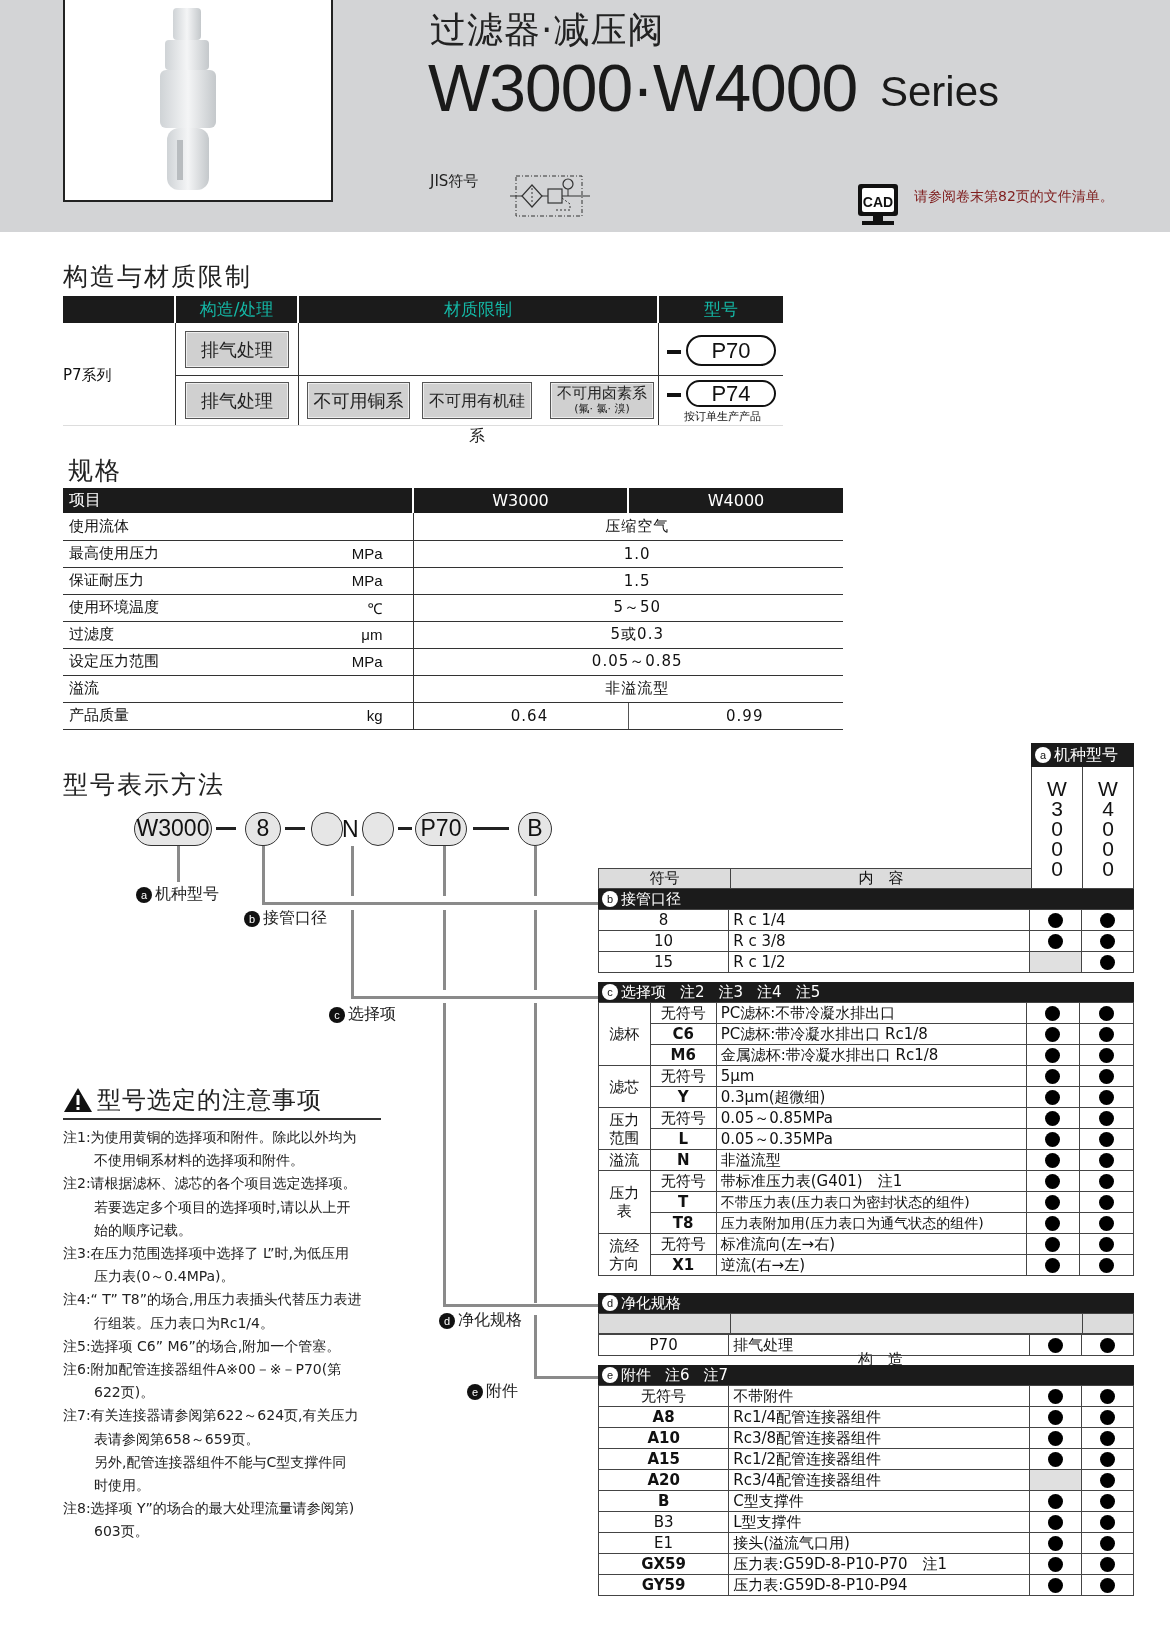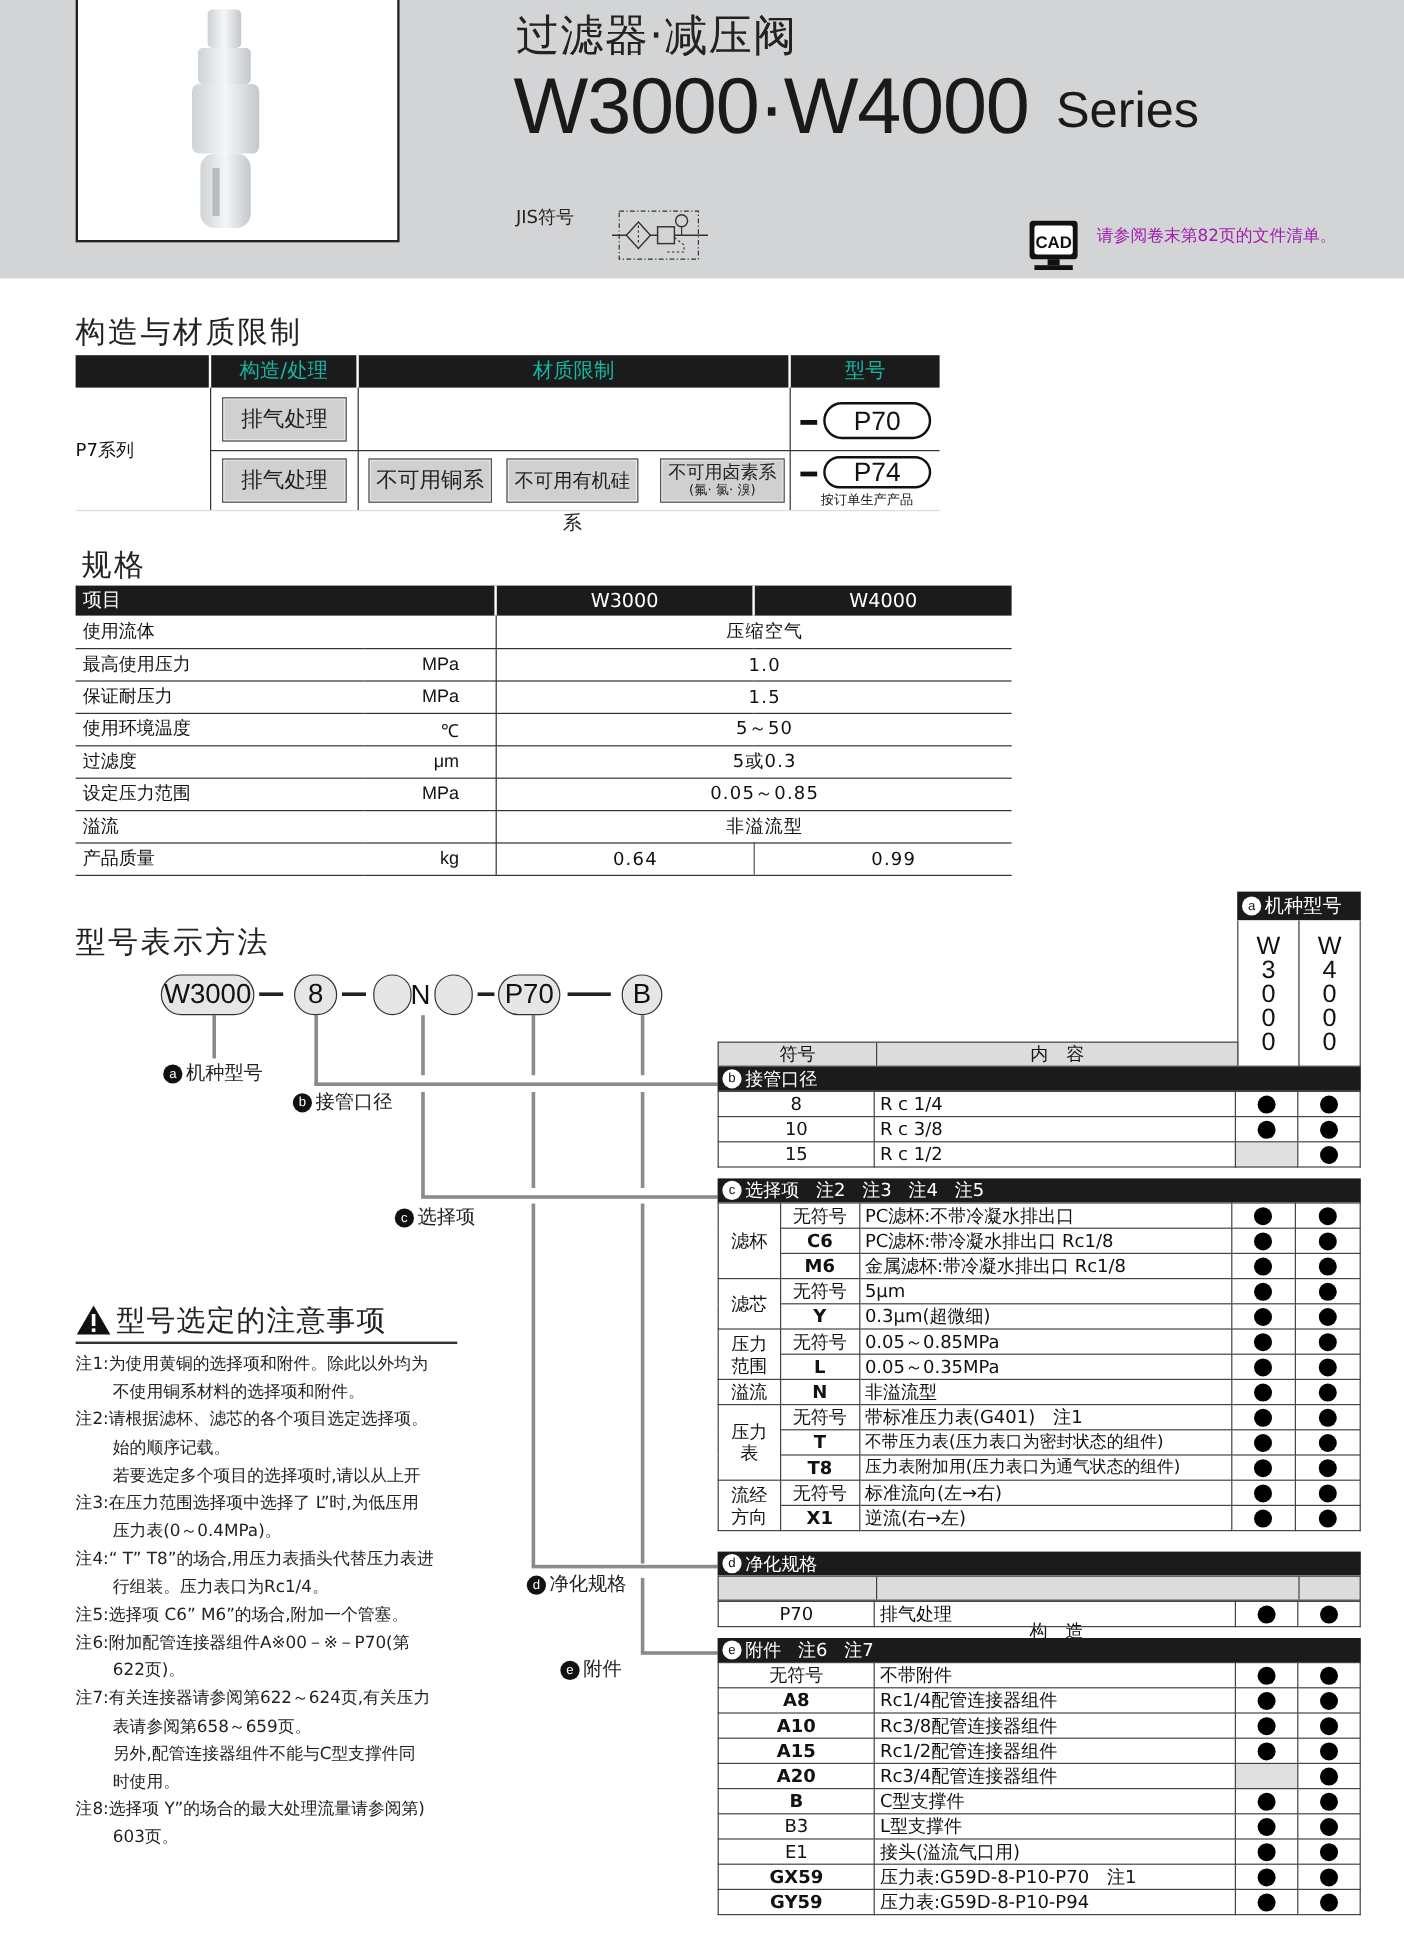--- a/index.html
+++ b/index.html
@@ -11,21 +11,21 @@
   .header { position: absolute; left: 0; top: 0; width: 1170px; height: 232px; background: #d3d4d6; }
   .photo-frame { position: absolute; left: 63px; top: -2px; width: 270px; height: 204px; background: #fff; border: 2px solid #222; }
   .photo-frame svg { position: absolute; left: 0; top: 0; }
   .arrow-tri { position: absolute; left: 362px; top: 22px; width: 0; height: 0; }
   .title-cn { position: absolute; left: 430px; top: 6px; font-size: 36px; letter-spacing: 1px; color: #222; font-family: "DejaVu Sans", sans-serif; }
   .title-en { position: absolute; left: 428px; top: 50px; font-size: 66px; color: #1a1a1a; font-family: "Liberation Sans", sans-serif; letter-spacing: -1px; }
   .title-series { position: absolute; left: 880px; top: 68px; font-size: 42px; color: #1a1a1a; font-family: "Liberation Sans", sans-serif; }
   .jis-label { position: absolute; left: 430px; top: 172px; font-size: 15px; color: #222; }
   .jis-symbol { position: absolute; left: 510px; top: 170px; }
   .cad-icon { position: absolute; left: 856px; top: 183px; }
-  .cad-note { position: absolute; left: 914px; top: 188px; font-size: 14px; color: #a21caf; }
+  .cad-note { position: absolute; left: 914px; top: 188px; font-size: 14px; color: #7f1d1d; }
 
   
   .sec-title { position: absolute; font-size: 25px; color: #222; letter-spacing: 2px; }
 
   
   .ct-head { position: absolute; top: 296px; height: 27px; background: #1b1b1b; color: #14b8a6; font-size: 17px; text-align: center; line-height: 27px; }
   .ct-box { position: absolute; background: #d0d0d0; border: 1px solid #555; font-size: 18px; text-align: center; color: #222; box-shadow: inset 0 0 0 1px #eee; }
   .vline { position: absolute; width: 1px; background: #333; }
   .hline { position: absolute; height: 1px; background: #333; }
   .pill { position: absolute; border: 2px solid #111; border-radius: 18px; background: #fff; text-align: center; font-family: "Liberation Sans", sans-serif; font-size: 22px; line-height: 28px; }
@@ -516,22 +516,22 @@
     <rect x="13.5" y="8" width="3" height="10" fill="#fff"></rect>
     <rect x="13.5" y="20" width="3" height="3" fill="#fff"></rect>
   </svg>
   <span>型号选定的注意事项</span>
 </div>
 <div class="warn-line"></div>
 <div class="notes">
   <div class="note-line">注1:为使用黄铜的选择项和附件。除此以外均为</div>
   <div class="note-line indent">不使用铜系材料的选择项和附件。</div>
   <div class="note-line">注2:请根据滤杯、滤芯的各个项目选定选择项。</div>
+  <div class="note-line indent">若要选定多个项目的选择项时,请以从上开</div>
   <div class="note-line indent">始的顺序记载。</div>
-  <div class="note-line indent">若要选定多个项目的选择项时,请以从上开</div>
   <div class="note-line">注3:在压力范围选择项中选择了 L”时,为低压用</div>
   <div class="note-line indent">压力表(0～0.4MPa)。</div>
   <div class="note-line">注4:“ T” T8”的场合,用压力表插头代替压力表进</div>
   <div class="note-line indent">行组装。压力表口为Rc1/4。</div>
   <div class="note-line">注5:选择项 C6” M6”的场合,附加一个管塞。</div>
   <div class="note-line">注6:附加配管连接器组件A※00－※－P70(第</div>
   <div class="note-line indent">622页)。</div>
   <div class="note-line">注7:有关连接器请参阅第622～624页,有关压力</div>
   <div class="note-line indent">表请参阅第658～659页。</div>
   <div class="note-line indent">另外,配管连接器组件不能与C型支撑件同</div>

